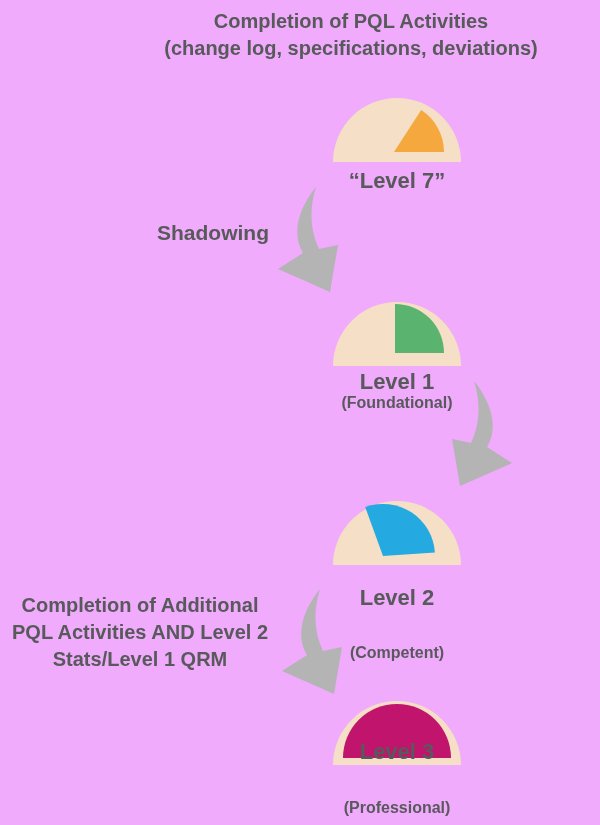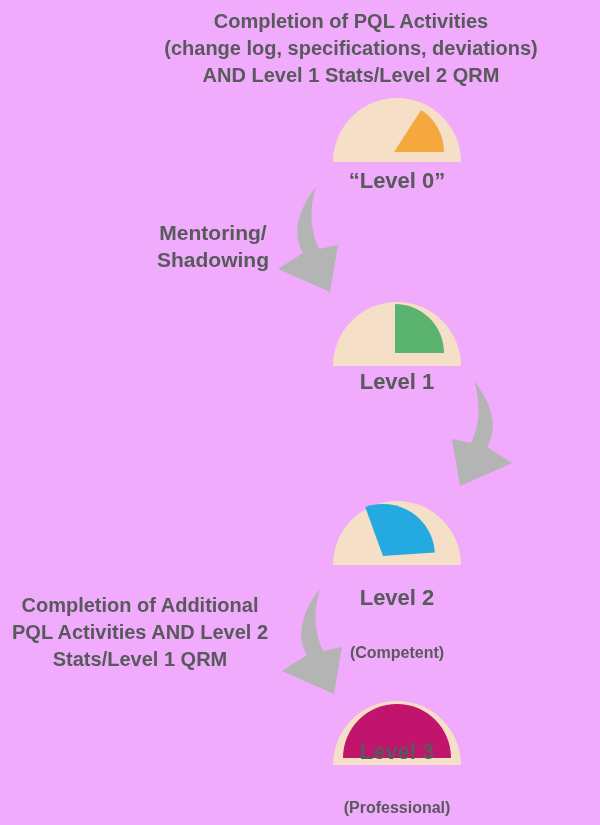--- a/index.html
+++ b/index.html
@@ -23,25 +23,23 @@
   .arrow path{fill:var(--arrow-color,#b4b4b4);}
 </style>
 </head>
 <body>
 
 <div class="canvas" style="--text-color: #58595b; --arrow-color: #b4b4b4; background: #f0abfc;">
 
   <div class="header">
     <div class="txt-line">Completion of PQL Activities</div>
     <div class="txt-line">(change log, specifications, deviations)</div>
-    <div class="txt-line">AND Level 1 Stats/Level 2 QRM</div>
   </div>
 
   <div class="mentoring">
-    <div class="txt-line">Mentoring/</div>
     <div class="txt-line">Shadowing</div>
   </div>
 
   <div class="additional">
     <div class="txt-line">Completion of Additional</div>
     <div class="txt-line">PQL Activities AND Level 2</div>
     <div class="txt-line">Stats/Level 1 QRM</div>
   </div>
 
   <div class="gauge-wrap g0">
@@ -62,22 +60,23 @@
         <path d="M 52,56 L 34.2,7.1 A 52,52 0 0 1 103.9,52.4 Z" fill="#24a9e1"></path>
       </svg>
   </div>
   <div class="gauge-wrap g3">
     <svg class="gauge" width="132" height="66" viewBox="0 0 132 66">
         <path d="M 2,65 A 64,64 0 0 1 130,65 Z" fill="#f5dfc6"></path>
         <path d="M 12.0,58.0 A 54,54 0 0 1 120.0,58.0 Z" fill="#c1146d"></path>
       </svg>
   </div>
 
-  <div class="level-label l0">“Level 0”</div>
+  <div class="level-label l0">“Level 7”</div>
   <div class="level-label l1">Level 1</div>
+  <div class="level-sublabel s1">(Foundational)</div>
   <div class="level-label l2">Level 2</div>
   <div class="level-sublabel s2">(Competent)</div>
   <div class="level-label l3">Level 3</div>
   <div class="level-sublabel s3">(Professional)</div>
 
   <svg class="arrow a1" viewBox="0 0 70 112">
     <path d="M 44,1 C 27,22 19,47 31,67 L 6,83 L 58,106 L 66,59 L 47,63 C 37,42 38,20 44,1 Z"></path>
   </svg>
   <svg class="arrow a2" viewBox="0 0 70 112">
     <path d="M 44,1 C 27,22 19,47 31,67 L 6,83 L 58,106 L 66,59 L 47,63 C 37,42 38,20 44,1 Z"></path>

